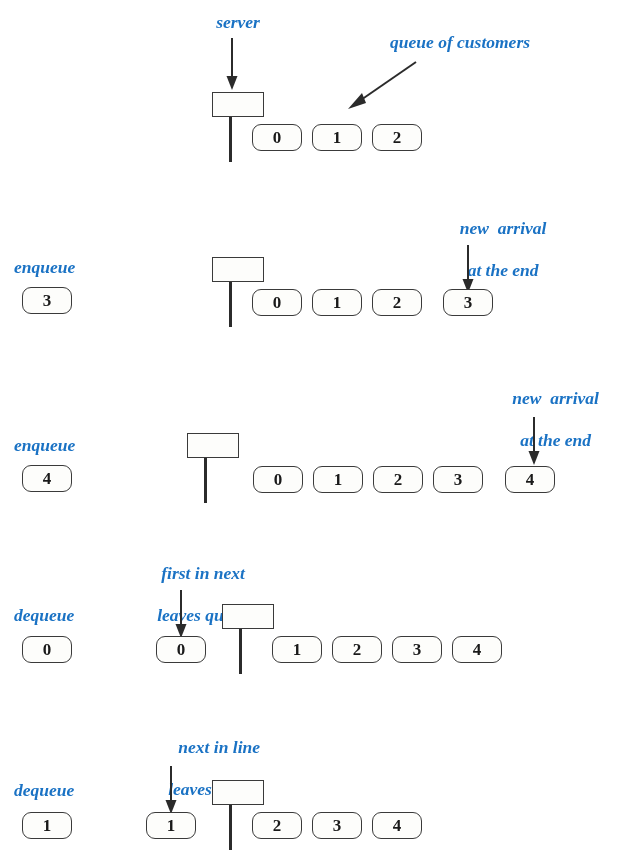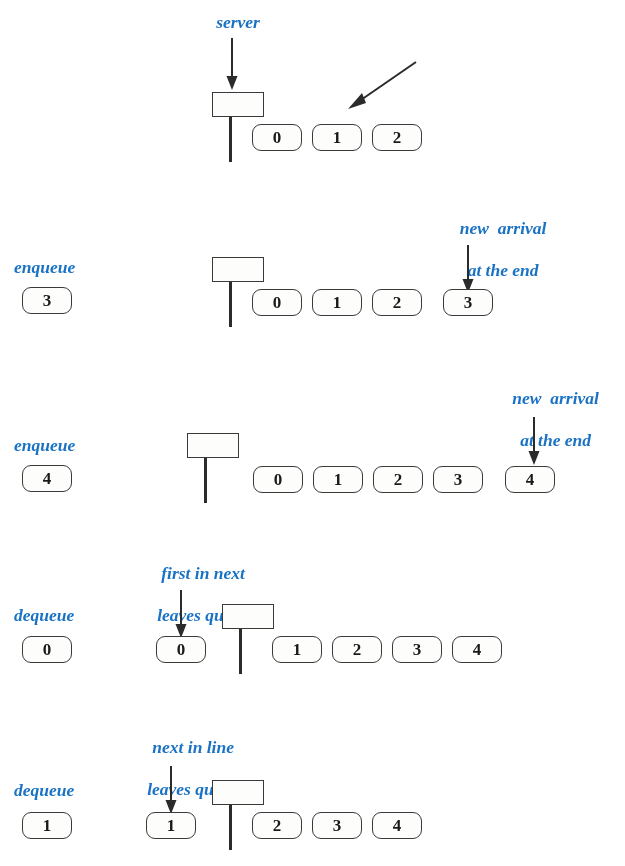--- a/index.html
+++ b/index.html
@@ -100,20 +100,21 @@
 
   <div class="row" style="top:0;height:185px;">
 
     <div class="lbl center" style="left:193px; top:12px; width:90px;">server</div>
 
     <svg class="arrowsvg" style="left:222px; top:38px;" width="20" height="52" viewBox="0 0 20 52">
       <line x1="10" y1="0" x2="10" y2="42" stroke="#2b2b2b" stroke-width="2"></line>
       <polygon points="10,52 4.5,38 15.5,38" fill="#2b2b2b"></polygon>
     </svg>
 
+    <div class="lbl left" style="left:390px; top:32px; width:220px;">queue of customers</div>
 
     <svg class="arrowsvg" style="left:342px; top:58px;" width="80" height="52" viewBox="0 0 80 52">
       <line x1="74" y1="4" x2="16" y2="44" stroke="#2b2b2b" stroke-width="2"></line>
       <polygon points="6,51 20,35 24,45" fill="#2b2b2b"></polygon>
     </svg>
 
     <div class="server" style="left:212px; top:92px;">
       <div class="head"></div>
       <div class="pole"></div>
     </div>
@@ -199,21 +200,21 @@
     </div>
 
     <div class="qbox" style="left:272px; top:106px;">1</div>
     <div class="qbox" style="left:332px; top:106px;">2</div>
     <div class="qbox" style="left:392px; top:106px;">3</div>
     <div class="qbox" style="left:452px; top:106px;">4</div>
   </div>
 
   <div class="row" style="top:700px;height:166px;">
 
-    <div class="lbl center" style="left:100px; top:16px; width:160px;">
+    <div class="lbl center" style="left:100px; top:16px; width:160px;text-align:right;">
       <span>next in line</span><br>
       <span>leaves queue</span>
     </div>
 
     <svg class="arrowsvg" style="left:161px; top:66px;" width="20" height="48" viewBox="0 0 20 48">
       <line x1="10" y1="0" x2="10" y2="38" stroke="#2b2b2b" stroke-width="2"></line>
       <polygon points="10,48 4.5,34 15.5,34" fill="#2b2b2b"></polygon>
     </svg>
 
     <div class="lbl left" style="left:14px; top:80px; width:110px;">dequeue</div>

